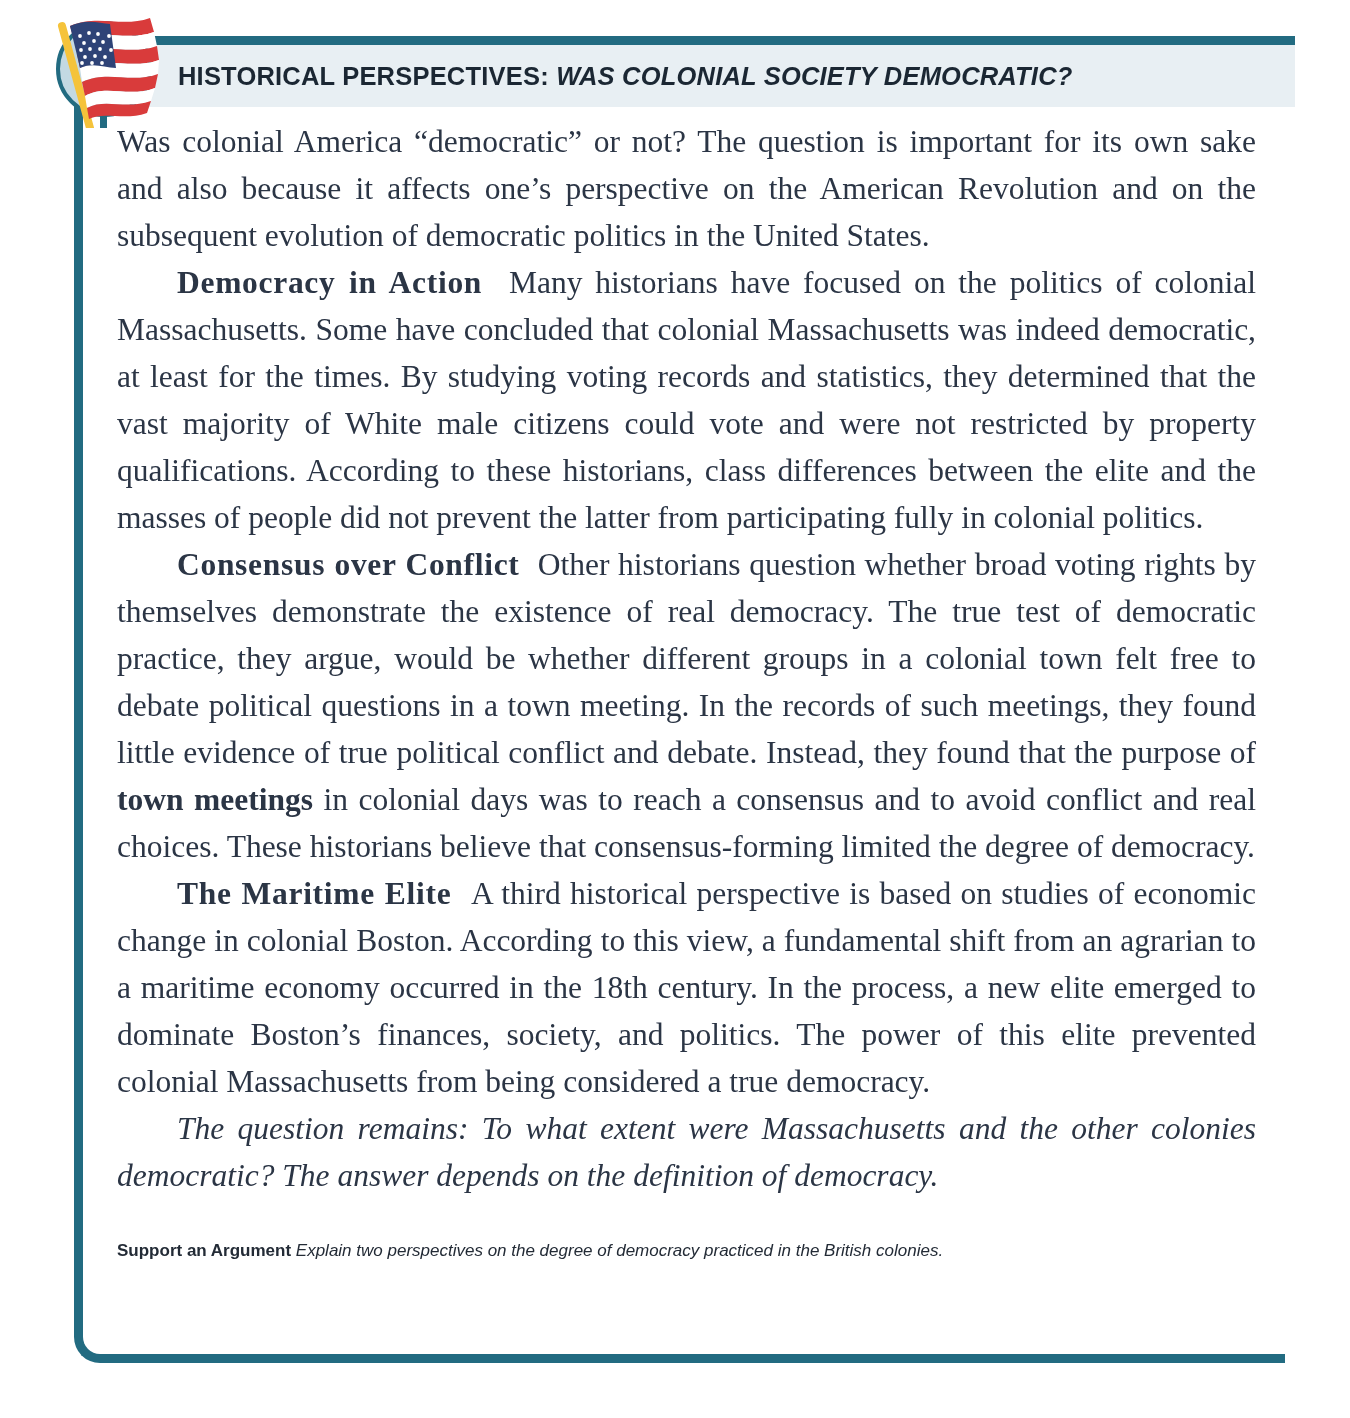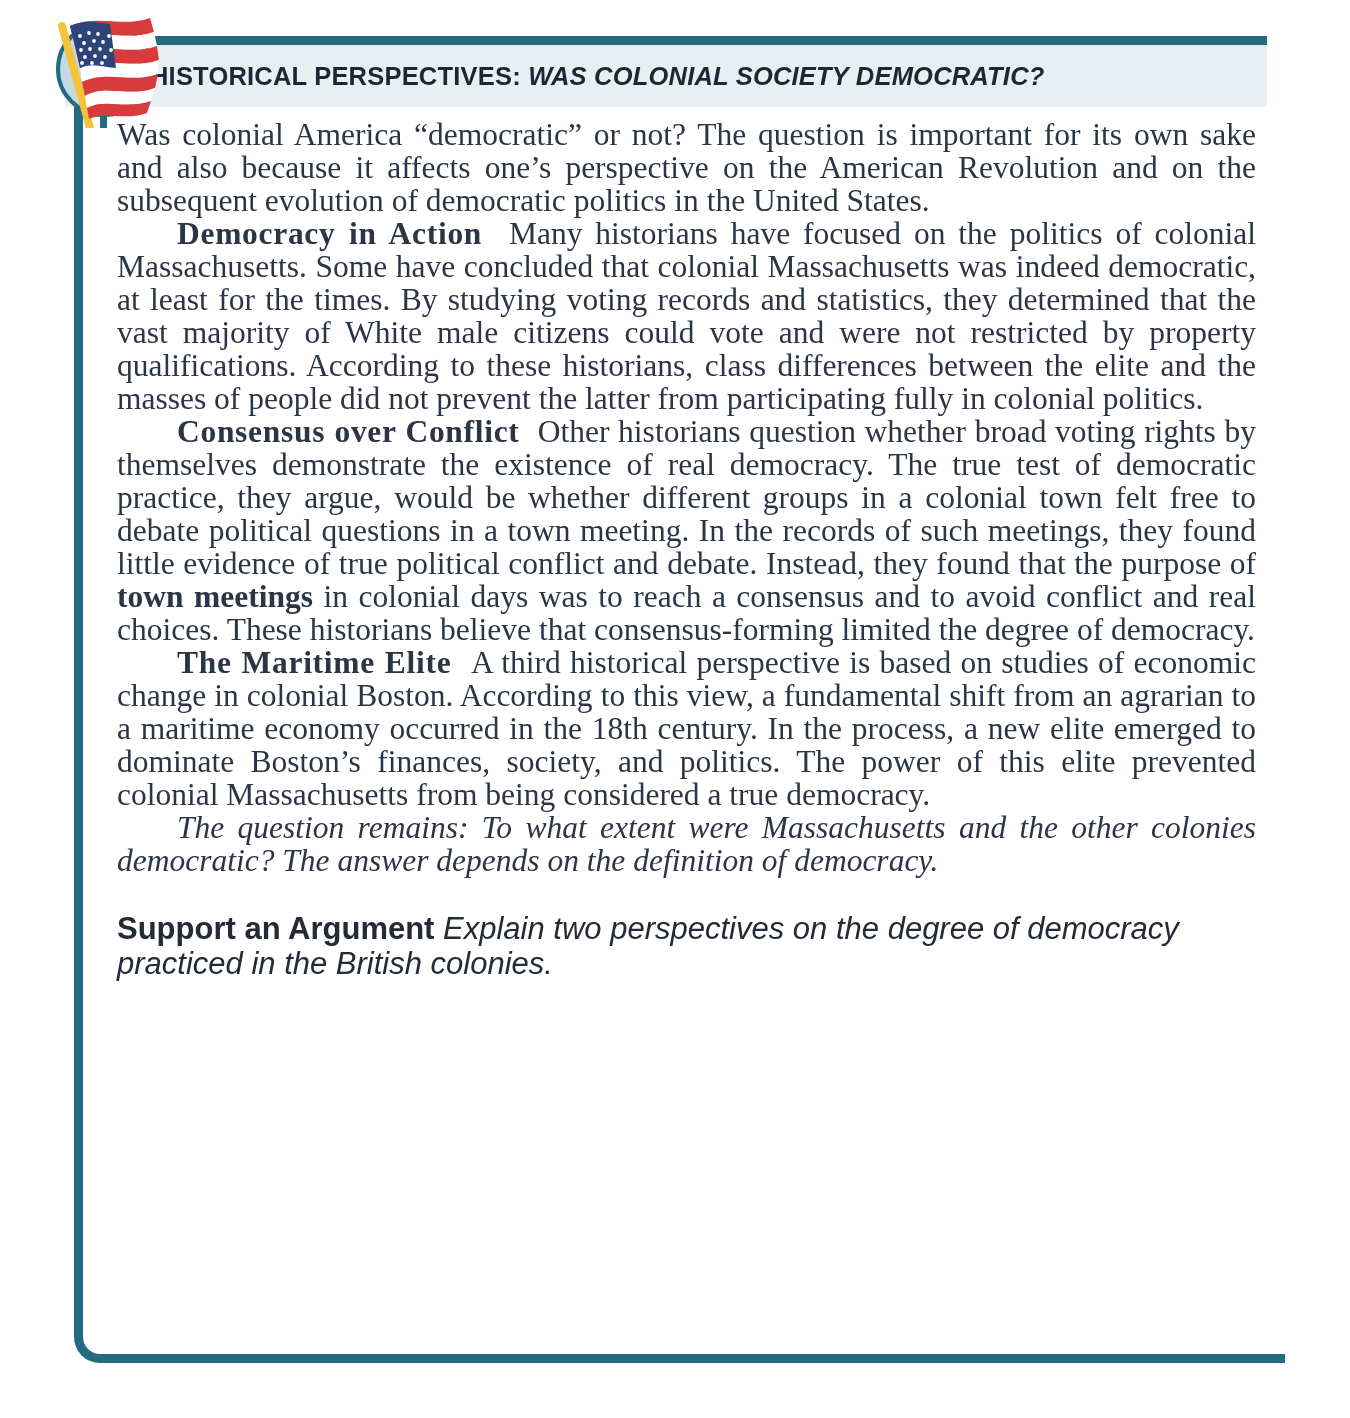--- a/index.html
+++ b/index.html
@@ -31,21 +31,21 @@
     border-left: 9px solid #226B81;
     border-bottom: 9px solid #226B81;
     border-bottom-left-radius: 26px;
     box-sizing: border-box;
     pointer-events: none;
   }
 
   
   .header-band {
     position: absolute;
-    left: 65px;
+    left: 93px;
     top: 36px;
     width: 1202px;
     height: 71px;
     background: #E8EFF3;
     border-top: 9px solid #226B81;
     box-sizing: border-box;
     display: flex;
     align-items: center;
   }
   .header-title {
@@ -77,21 +77,21 @@
   .content {
     position: absolute;
     left: 117px;
     top: 118px;
     width: 1139px;
   }
 
   p.para {
     margin: 0;
     font-size: 31.5px;
-    line-height: 33px;
+    line-height: 47px;
     color: #2B3545;
     text-align: justify;
     text-justify: inter-word;
     -webkit-hyphens: none;
     hyphens: none;
   }
   p.para.first {
     text-indent: 0;
   }
   p.para.indent {
@@ -112,21 +112,21 @@
   
   p.para.last-para {
     text-align: justify;
     font-style: italic;
   }
 
   
   .support {
     margin-top: 34px;
     font-family: "Liberation Sans", sans-serif;
-    font-size: 31px;
+    font-size: 17px;
     line-height: 35px;
     color: #232B36;
     width: 1139px;
   }
   .support .support-label {
     font-weight: bold;
   }
   .support .support-text {
     font-style: italic;
   }

